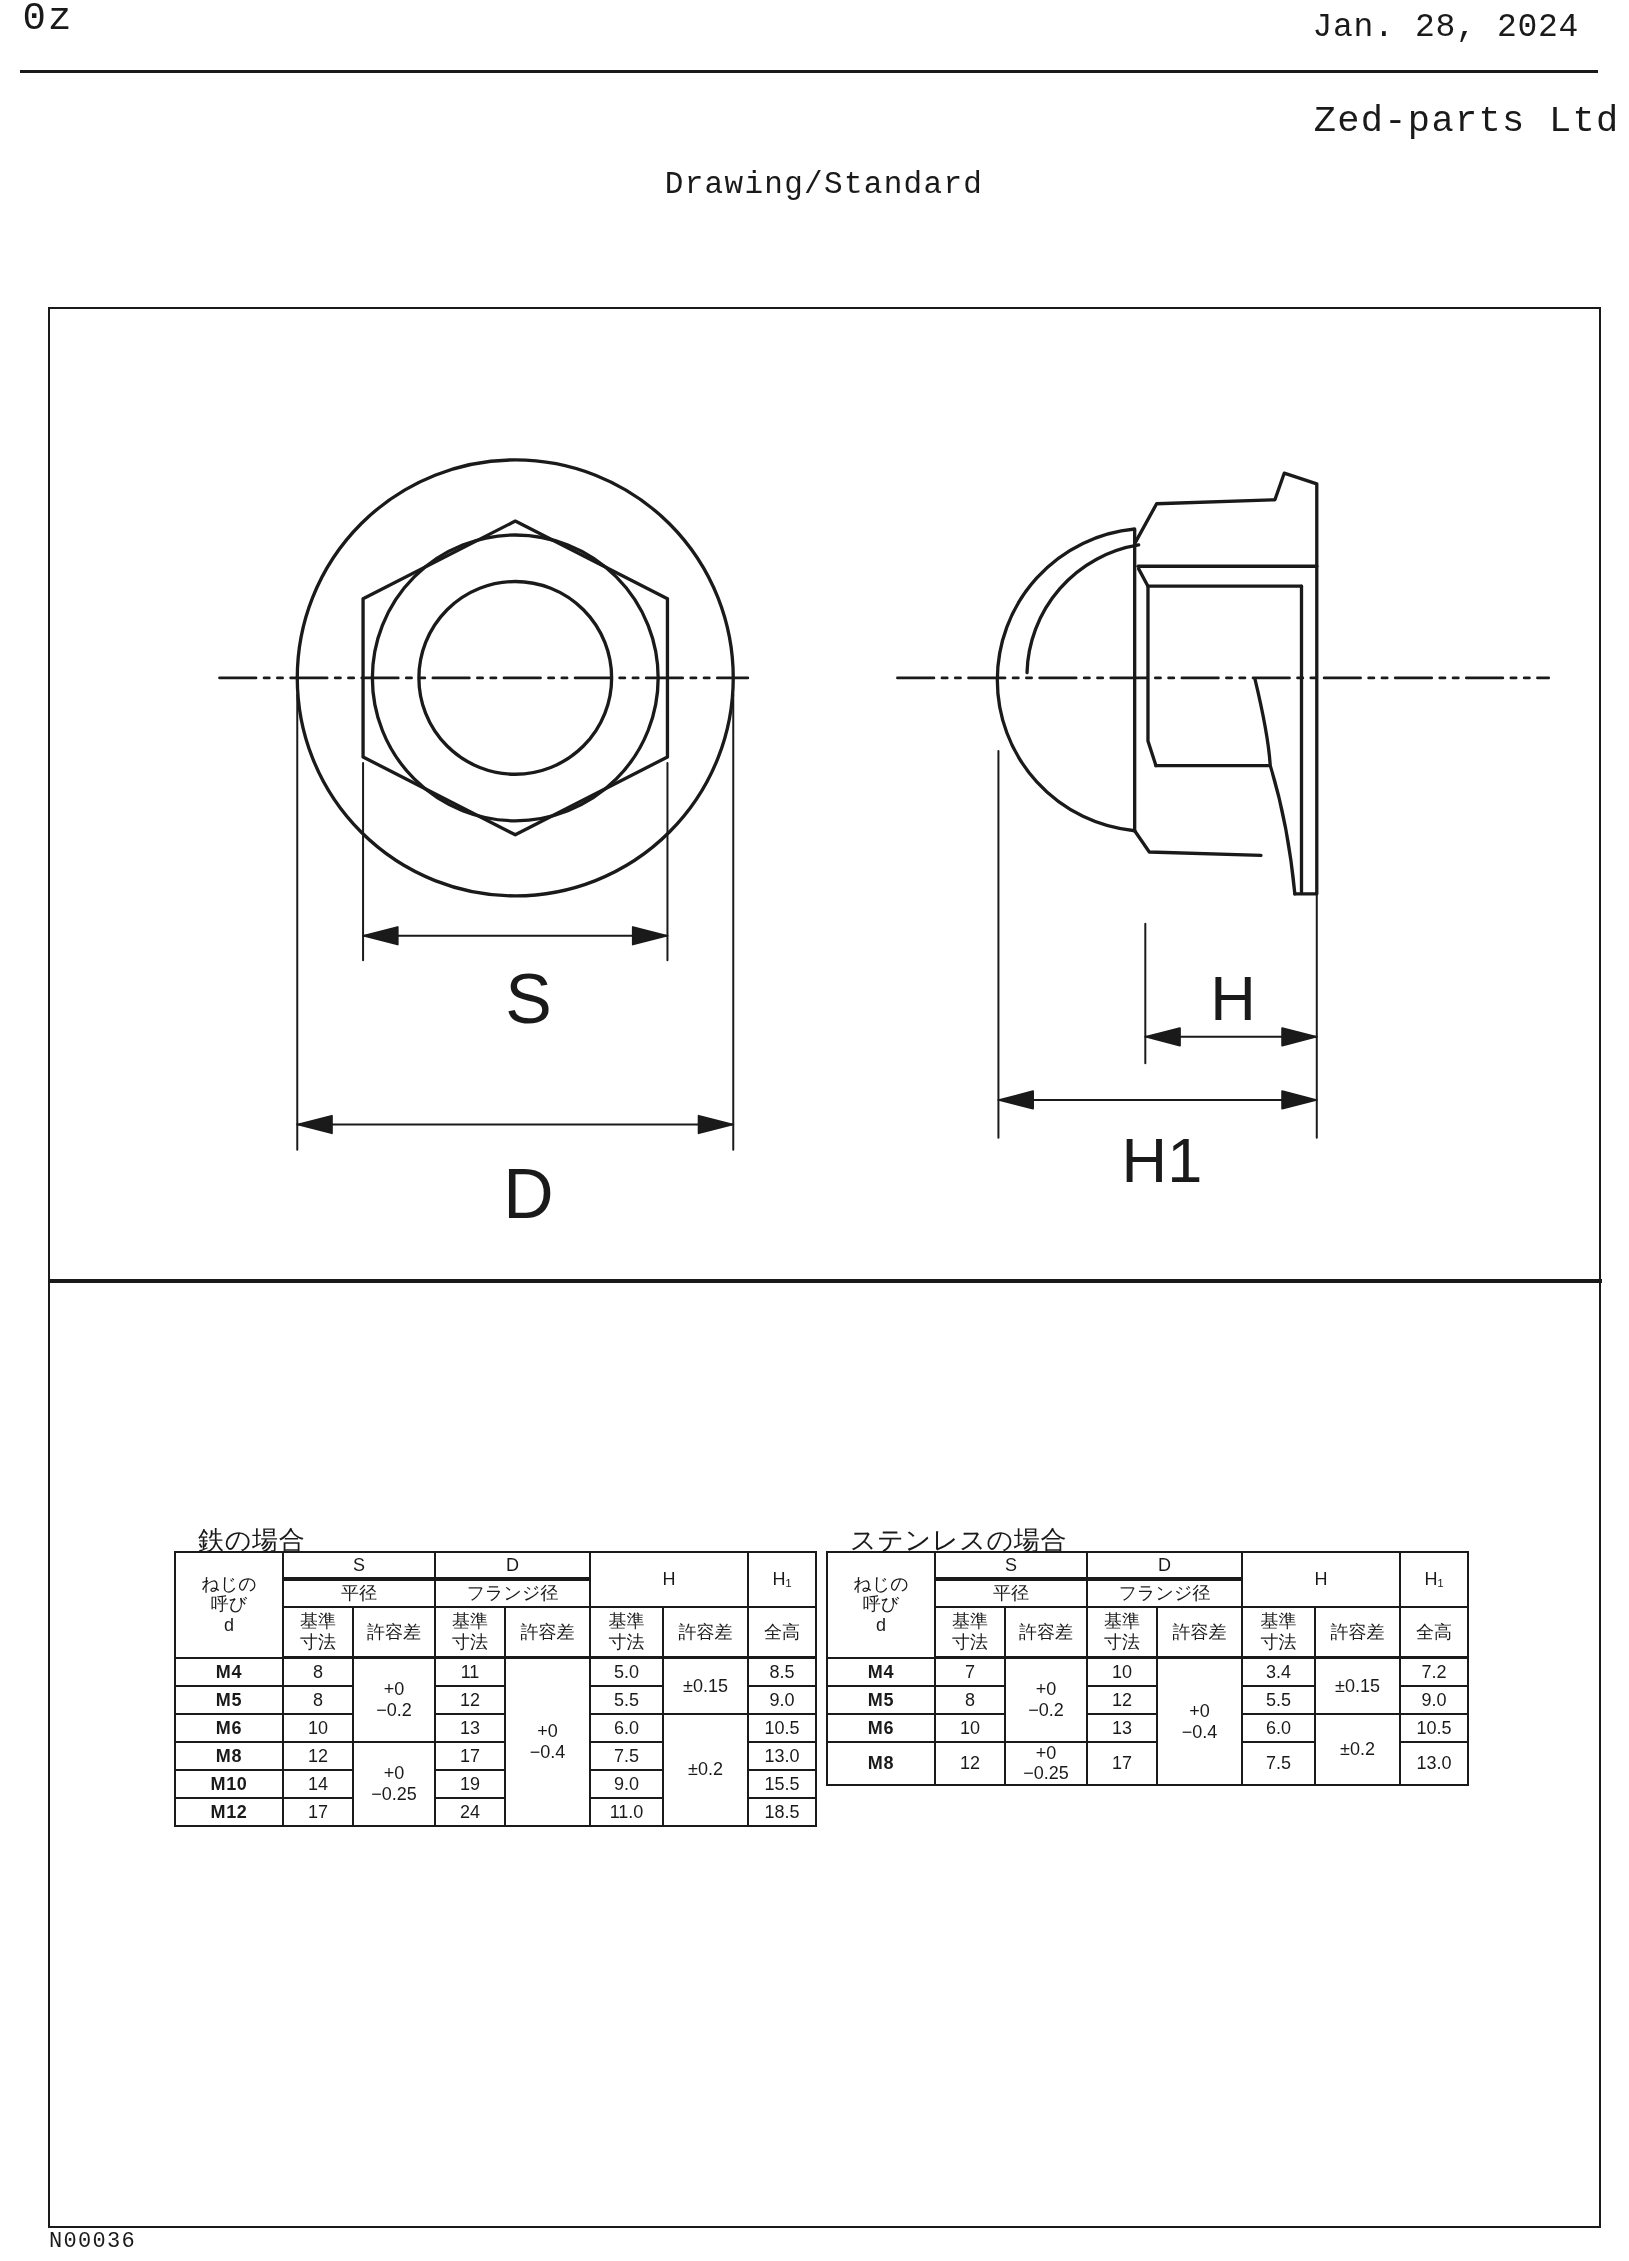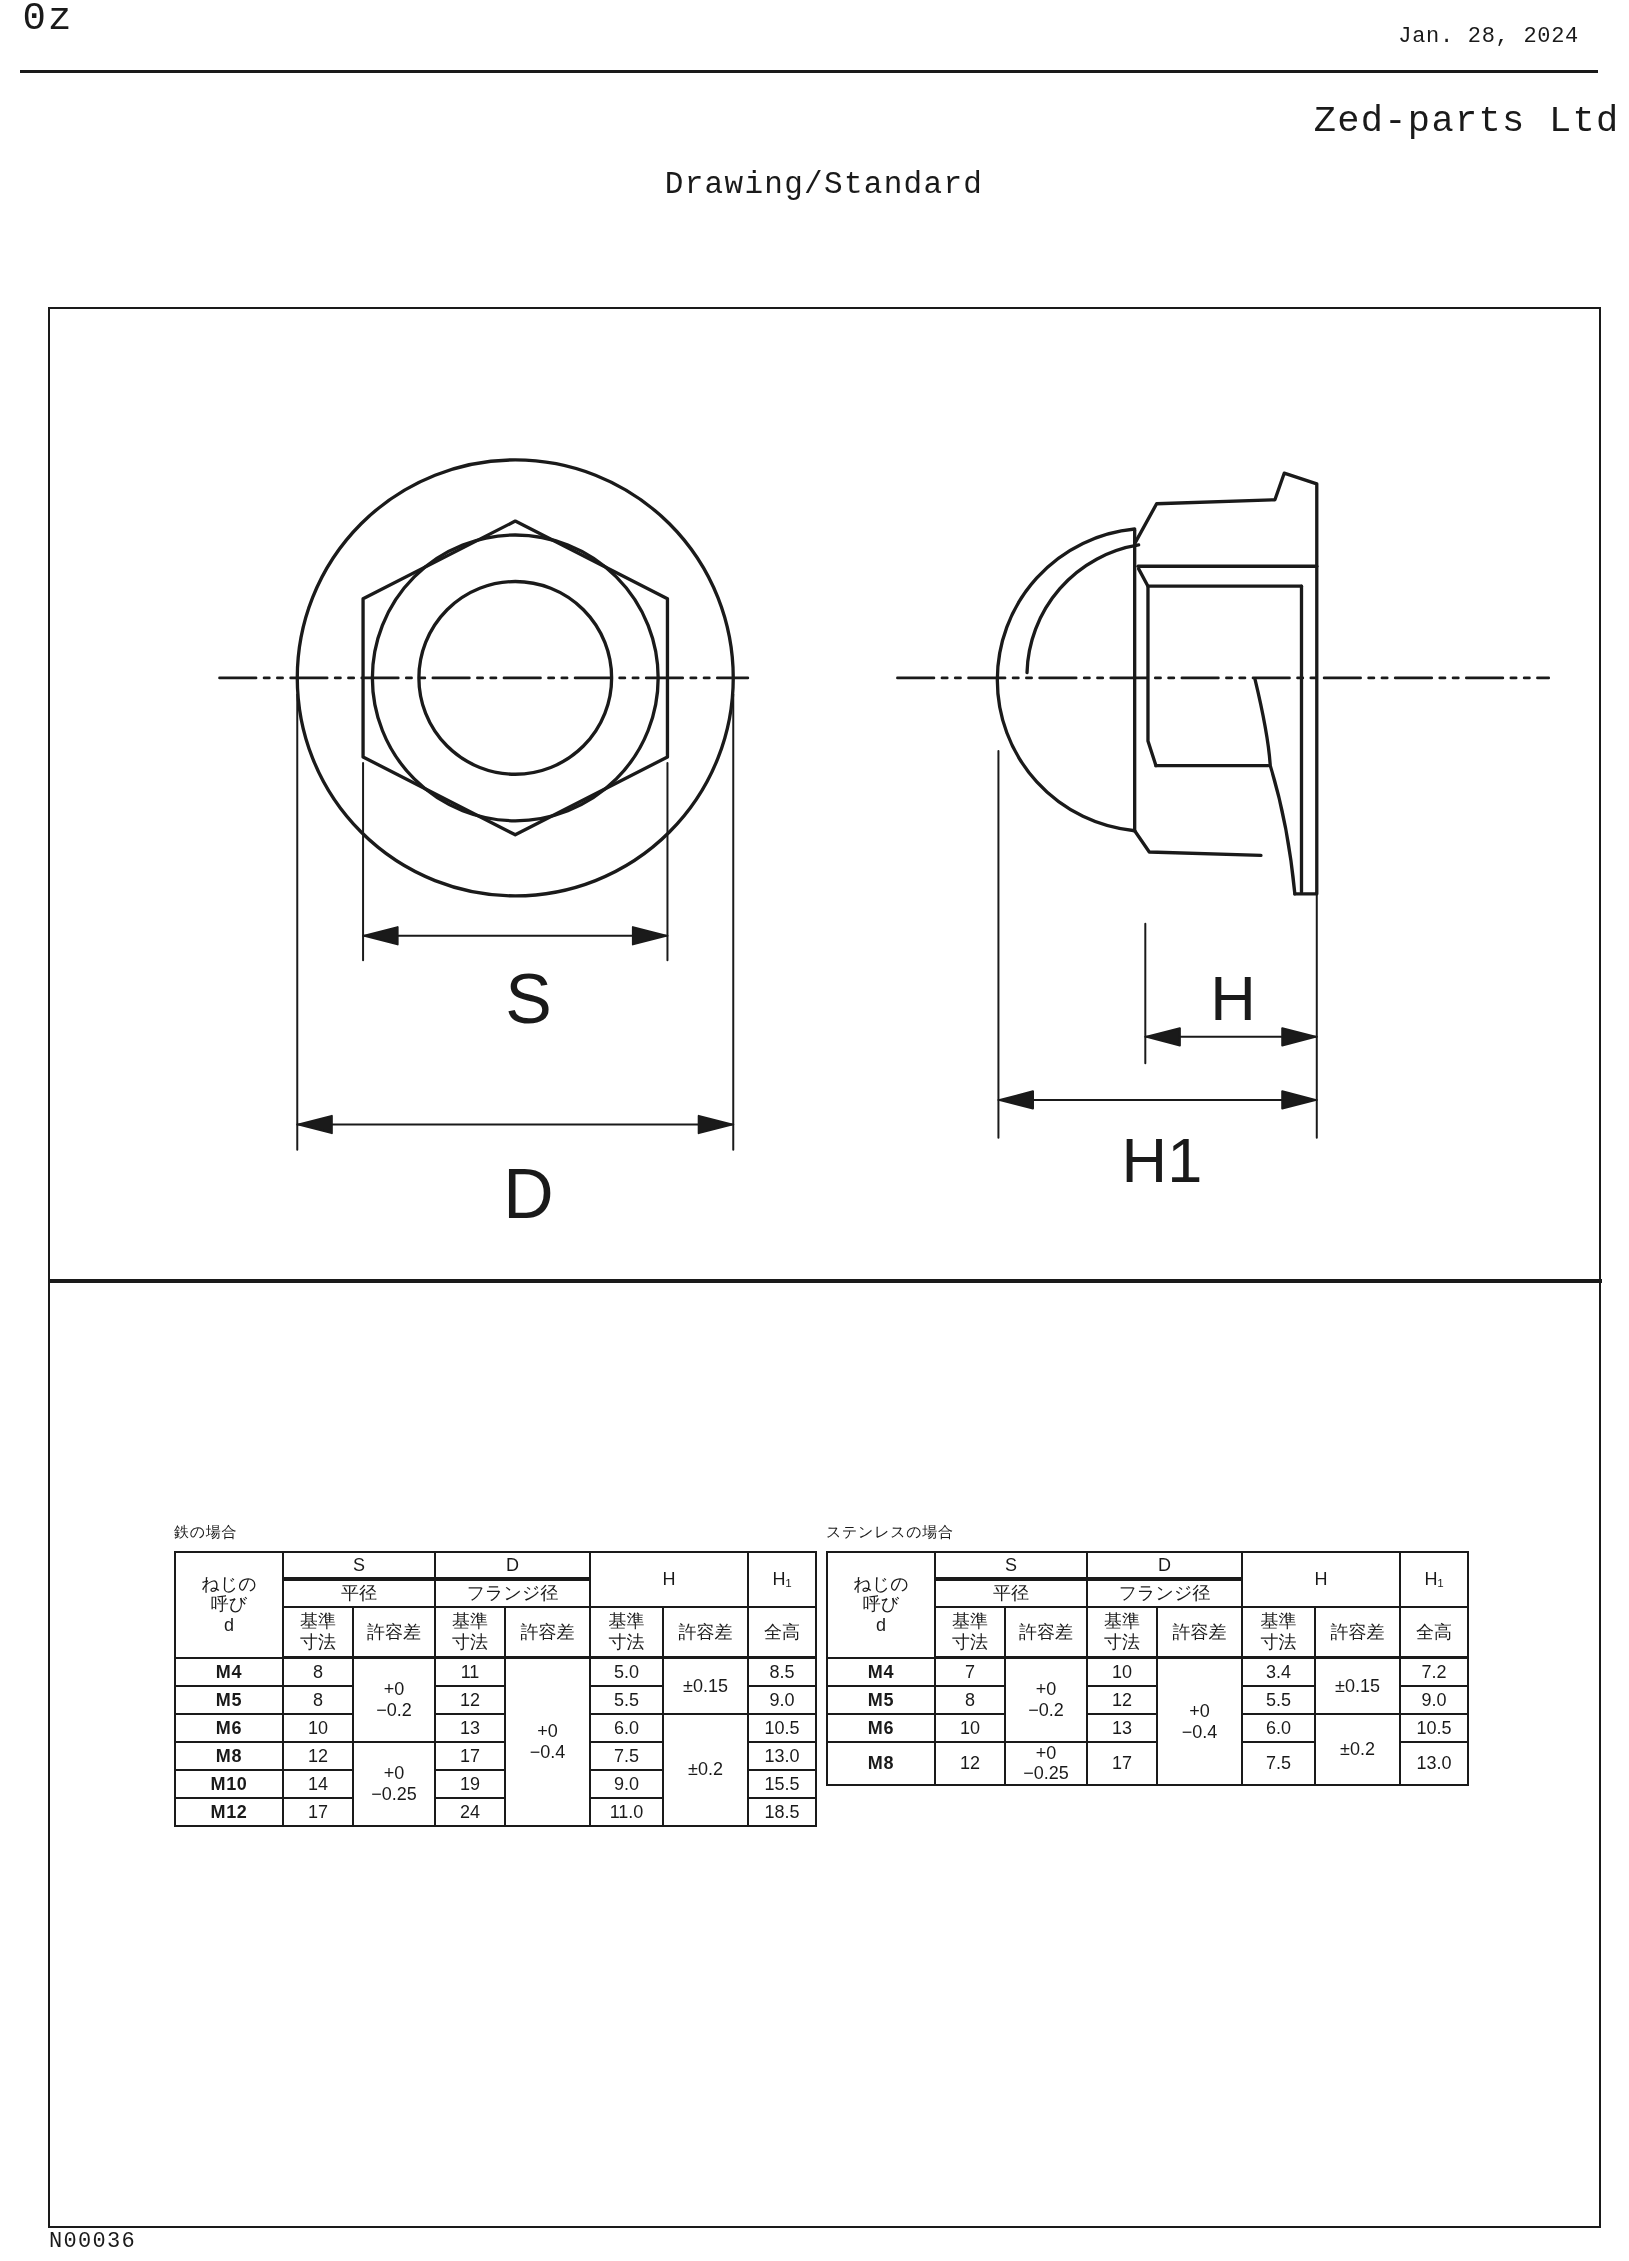--- a/index.html
+++ b/index.html
@@ -6,34 +6,34 @@
   .page {
     position:relative; width:1630px; height:2261px; margin:0 auto;
     background:#ffffff; color:#1a1a1a;
     font-family:"Liberation Sans","DejaVu Sans",sans-serif;
     overflow:hidden;
   }
   .mono { font-family:"Liberation Mono","DejaVu Sans Mono",monospace; }
   .abs { position:absolute; }
 
   #doc-code   { left:22.6px;  top:-2.7px;  font-size:39px; letter-spacing:2px; }
-  #hdr-date   { right:51px; top:24px;  font-size:22px; letter-spacing:0.7px; }
+  #hdr-date   { right:51px; top:9px;  font-size:33px; letter-spacing:0.7px; }
   #hdr-rule   { left:20px;  top:70px; width:1578px; height:3.3px; background:#1a1a1a; }
   #hdr-company{ right:10.6px; top:100px; font-size:37px; letter-spacing:1.3px; }
   #doc-type   { left:0; width:100%; top:167px; text-align:center; font-size:31px; letter-spacing:1.3px;margin-left:9px; }
   #doc-title  { left:0; width:100%; top:203px; text-align:center; font-size:36px; letter-spacing:0.7px; }
 
   #frame   { left:48px; top:307px; width:1549px; height:1917px; border:2.7px solid #1a1a1a; }
   #divider { left:48px; top:1279px; width:1554px; height:4px; background:#1a1a1a; }
 
   #drawing-svg { left:0; top:0; width:1630px; height:2261px; pointer-events:none; }
   #drawing-svg path, #drawing-svg circle, #drawing-svg polygon, #drawing-svg line { vector-effect:none; }
   .dim-label { font-family:"Liberation Sans","DejaVu Sans",sans-serif; fill:#1a1a1a; }
 
-  .tbl-caption { font-size:15px; color:#1a1a1a; letter-spacing:0.7px; }
+  .tbl-caption { font-size:26px; color:#1a1a1a; letter-spacing:0.7px;margin-left:24px; }
   #iron-caption      { left:174px;  top:1523px; }
   #stainless-caption { left:826px; top:1523px; }
   #iron-table-wrap      { left:174px;  top:1551px; }
   #stainless-table-wrap { left:826px; top:1551px; }
 
   table.spec { border-collapse:collapse; table-layout:fixed; background:#fff;
                border:2.7px solid #1a1a1a; }
   table.spec th, table.spec td {
     border:2px solid #1a1a1a; text-align:center; vertical-align:middle;
     padding:0; font-size:18px; line-height:1.12; font-weight:400; color:#1a1a1a;

